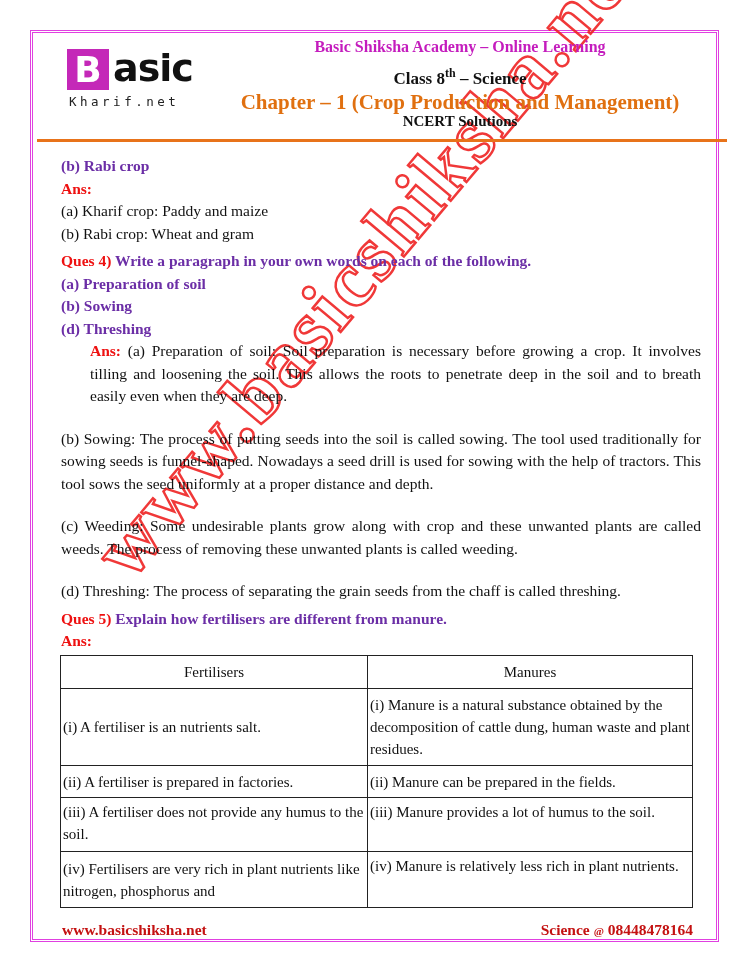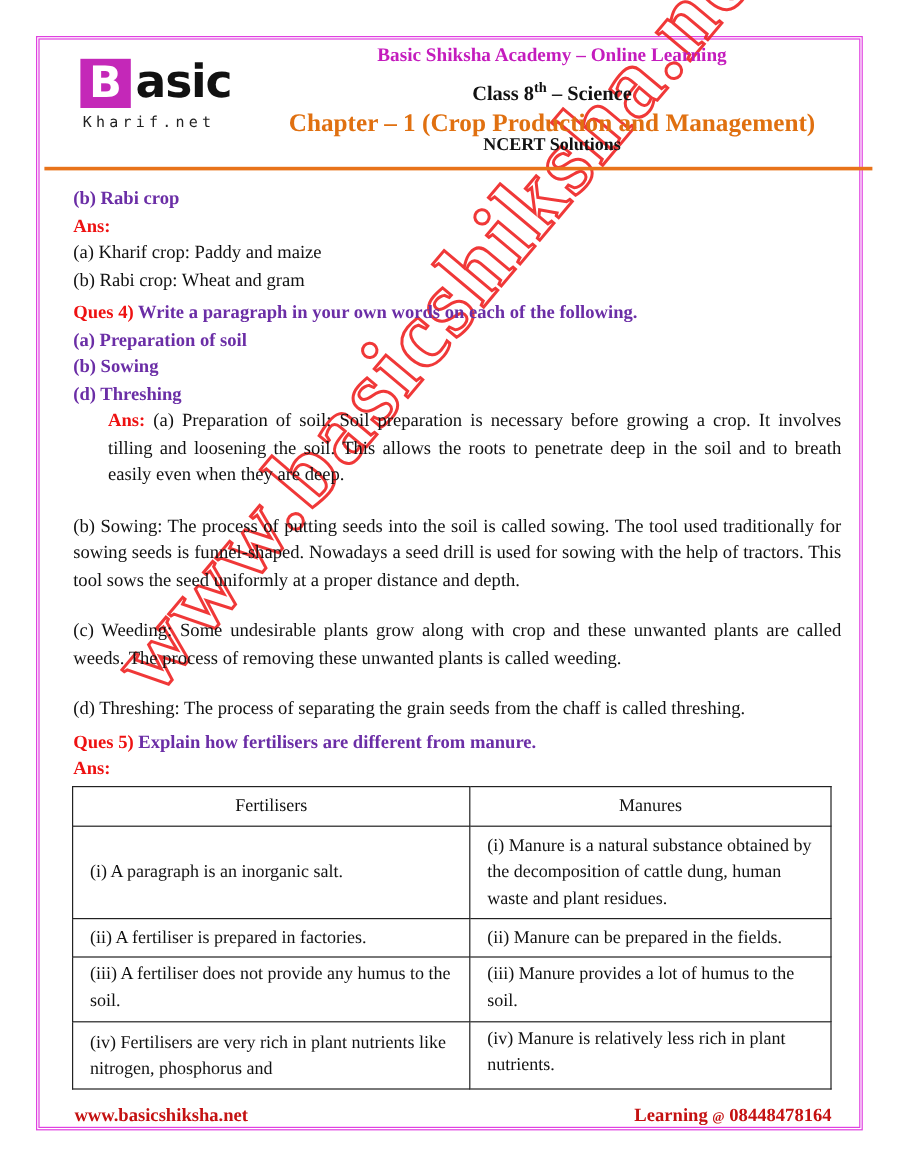--- a/index.html
+++ b/index.html
@@ -15,21 +15,21 @@
   .hdr-2 sup { font-size:12px; }
   .hdr-3 { top:90px; font-size:21px; color:#e07010; }
   .hdr-4 { top:113px; font-size:15px; color:#111; }
   .hdr-rule { position:absolute; left:37px; top:139px; width:690px; height:3px; background:#e8731a; }
   .content { position:absolute; left:61px; top:155px; width:640px; font-size:15.5px; line-height:22.5px; }
   .purple { color:#6b2ea6; font-weight:bold; }
   .red { color:#ee1111; font-weight:bold; }
   .q { margin-top:5px; }
   .para { margin-top:20px; text-align:justify; }
   table.cmp { position:absolute; left:60px; top:655px; width:633px; border-collapse:collapse; font-size:15px; line-height:22px; }
-  table.cmp td, table.cmp th { border:1.5px solid #222; padding:3px 14px; vertical-align:middle; text-align:left; font-weight:normal; }
+  table.cmp td, table.cmp th { border:1.5px solid #222; padding:3px 2px; vertical-align:middle; text-align:left; font-weight:normal; }
   table.cmp th { text-align:center; height:26px; }
   table.cmp td.c1 { width:302px; }
   .footer-left { position:absolute; left:62px; top:921px; font-weight:bold; color:#c41111; font-size:15.5px; }
   .footer-right { position:absolute; right:57px; top:921px; font-weight:bold; color:#c41111; font-size:15.5px; }
   .footer-right .at { font-size:11px; }
   .watermark { position:absolute; left:110px; top:520px; transform:rotate(-50deg); transform-origin:left center; font-family:"Liberation Serif", serif; font-size:80px; font-weight:bold; color:rgba(255,255,255,0.0); -webkit-text-stroke:2.5px rgba(238,34,34,0.9); white-space:nowrap; letter-spacing:3px; pointer-events:none; }
 </style>
 </head>
 <body>
 
@@ -68,32 +68,32 @@
   <div class="red">Ans:</div>
 </div>
 
 <table class="cmp">
   <tbody>
       <tr>
     <th>Fertilisers</th>
     <th>Manures</th>
   </tr>
   <tr style="height:77px;">
-    <td class="c1">(i) A paragraph  is an inorganic  salt.</td>
+    <td class="c1">(i) A fertiliser  is an nutrients  salt.</td>
     <td>(i) Manure is a natural substance obtained by the decomposition of cattle dung, human waste and plant residues.</td>
   </tr>
   <tr style="height:32px;">
     <td class="c1">(ii) A fertiliser is prepared in factories.</td>
     <td>(ii) Manure can be prepared in the fields.</td>
   </tr>
   <tr style="height:54px;margin-left:40px;">
     <td class="c1" style="vertical-align:top;">(iii)  A fertiliser  does not provide any humus to the soil.</td>
     <td style="vertical-align:top;">(iii)  Manure provides a lot of humus to the soil.</td>
   </tr>
   <tr style="height:56px;margin-left:40px;">
     <td class="c1">(iv) Fertilisers are very rich in plant nutrients like nitrogen, phosphorus and</td>
     <td style="vertical-align:top;">(iv) Manure is relatively  less rich in plant nutrients.</td>
   </tr>
 </tbody>
   </table>
 
 <div class="footer-left">www.basicshiksha.net</div>
-<div class="footer-right"><span>Learning </span><span class="at">@</span><span>  08448478164</span></div>
+<div class="footer-right"><span>Science </span><span class="at">@</span><span>  08448478164</span></div>
 
 </body></html>

